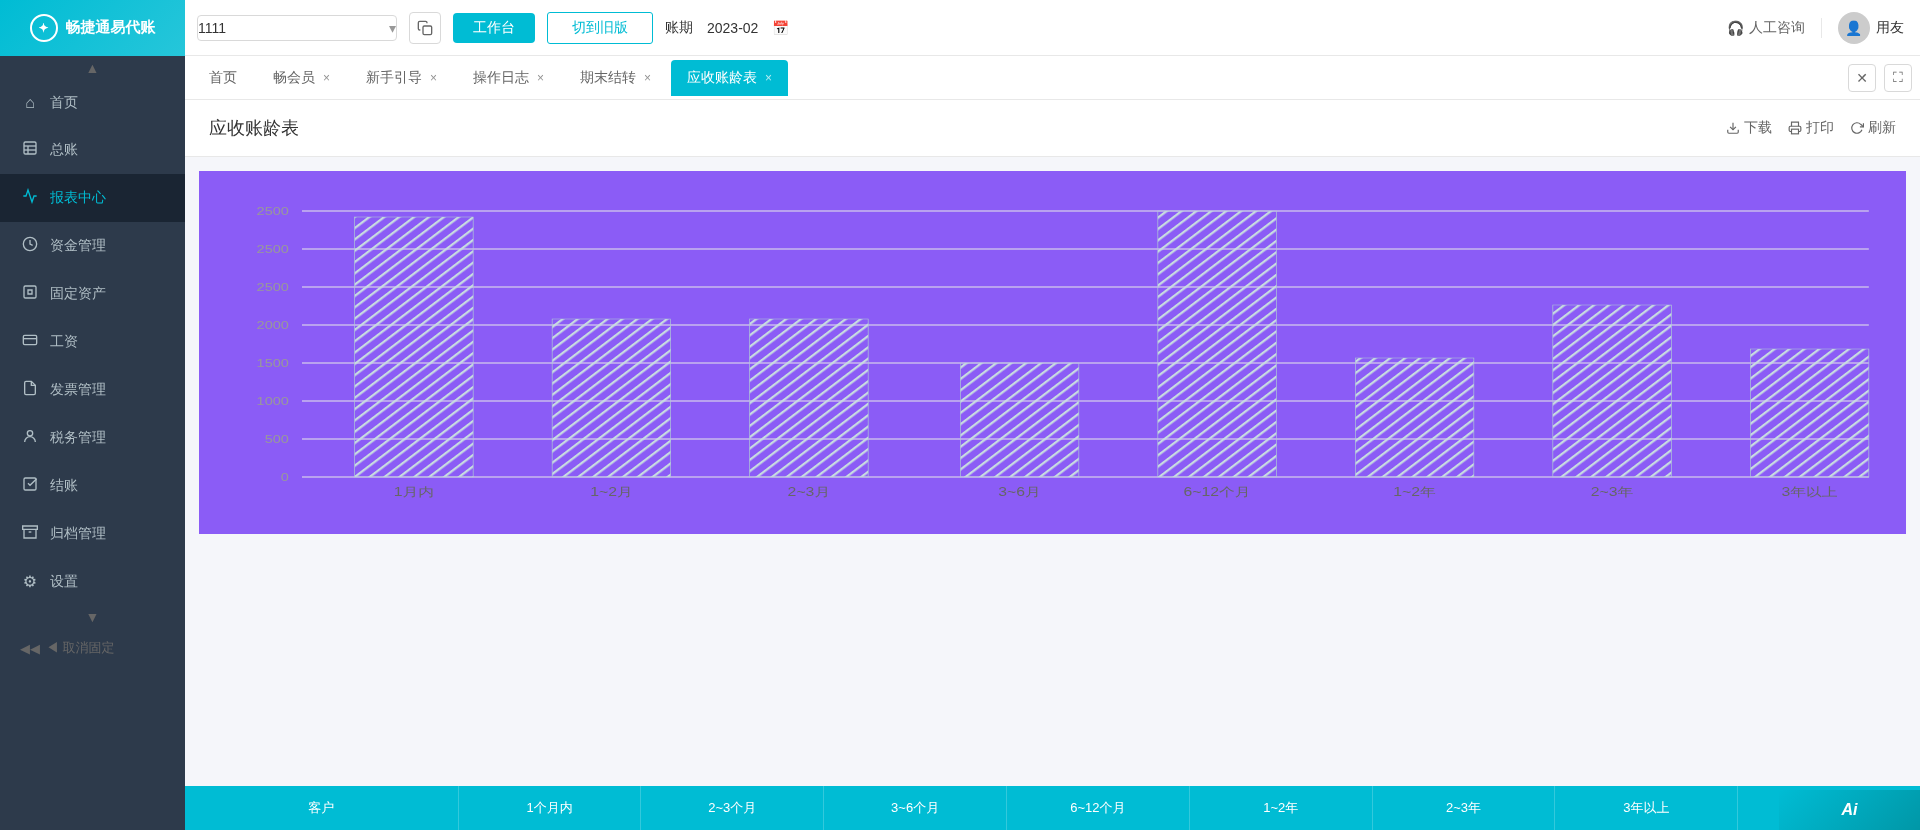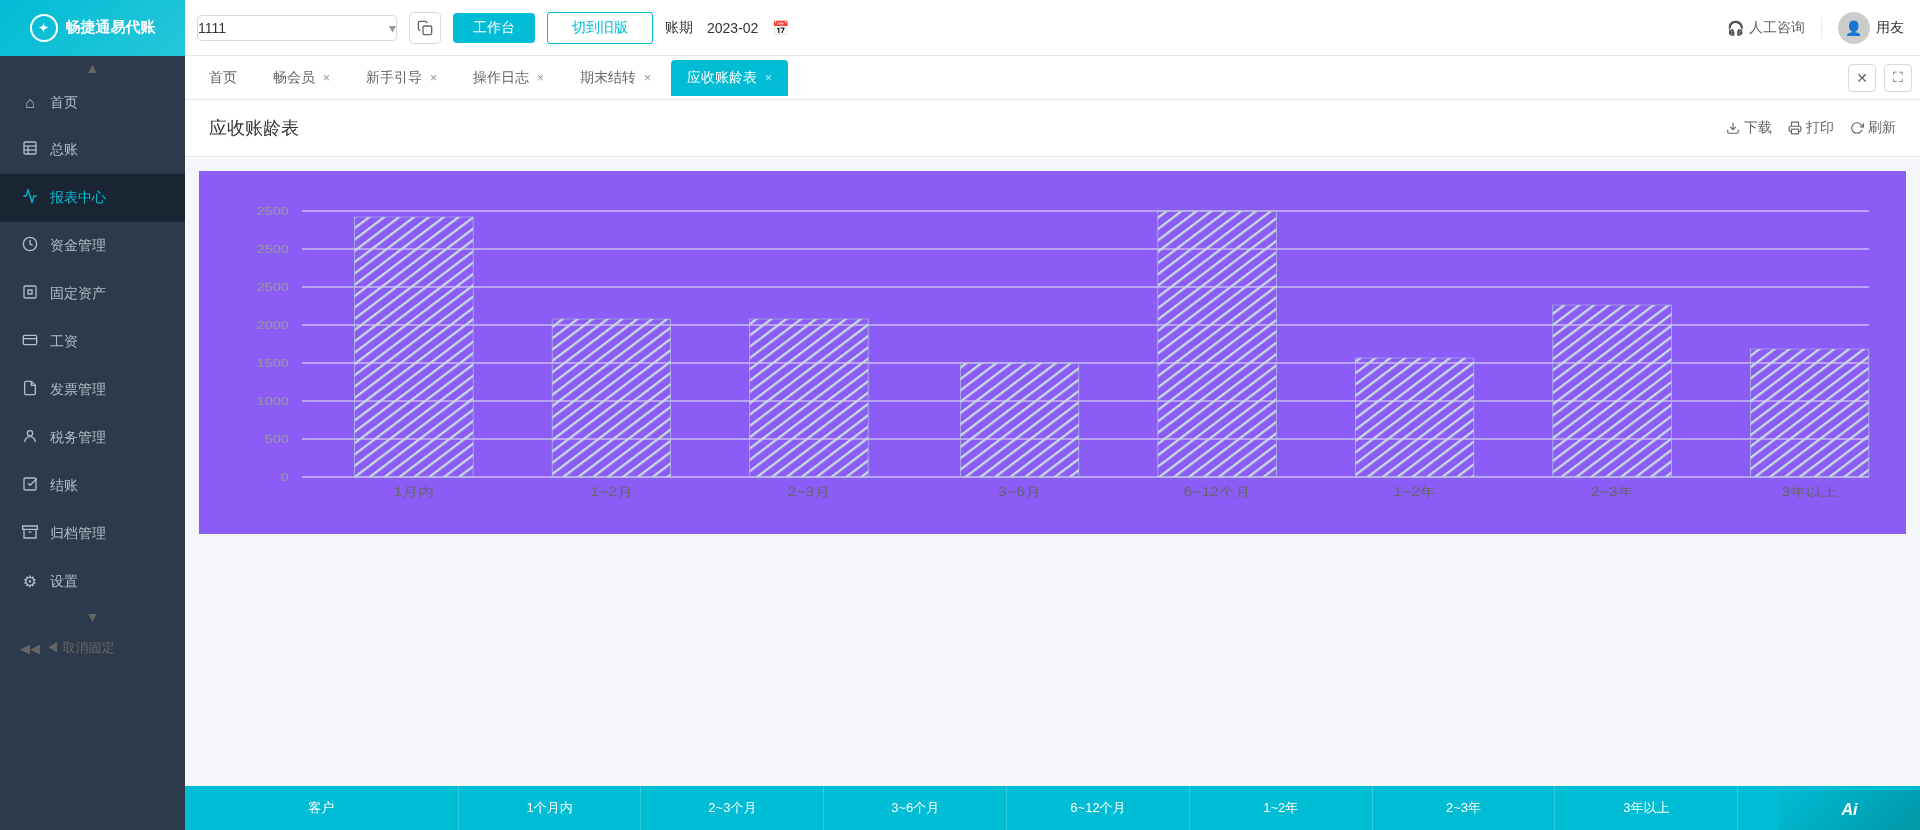--- a/index.html
+++ b/index.html
@@ -271,20 +271,21 @@
       flex-shrink: 0;
     }
 
     
     .table-footer {
       background: #00bcd4;
       display: flex;
       height: 44px;
       flex-shrink: 0;
       margin-top: auto;
+      justify-content: flex-end;
     }
     .table-footer-cell {
       flex: 1;
       display: flex;
       align-items: center;
       justify-content: center;
       color: #fff;
       font-size: 13px;
       border-right: 1px solid rgba(255,255,255,0.2);
     }

